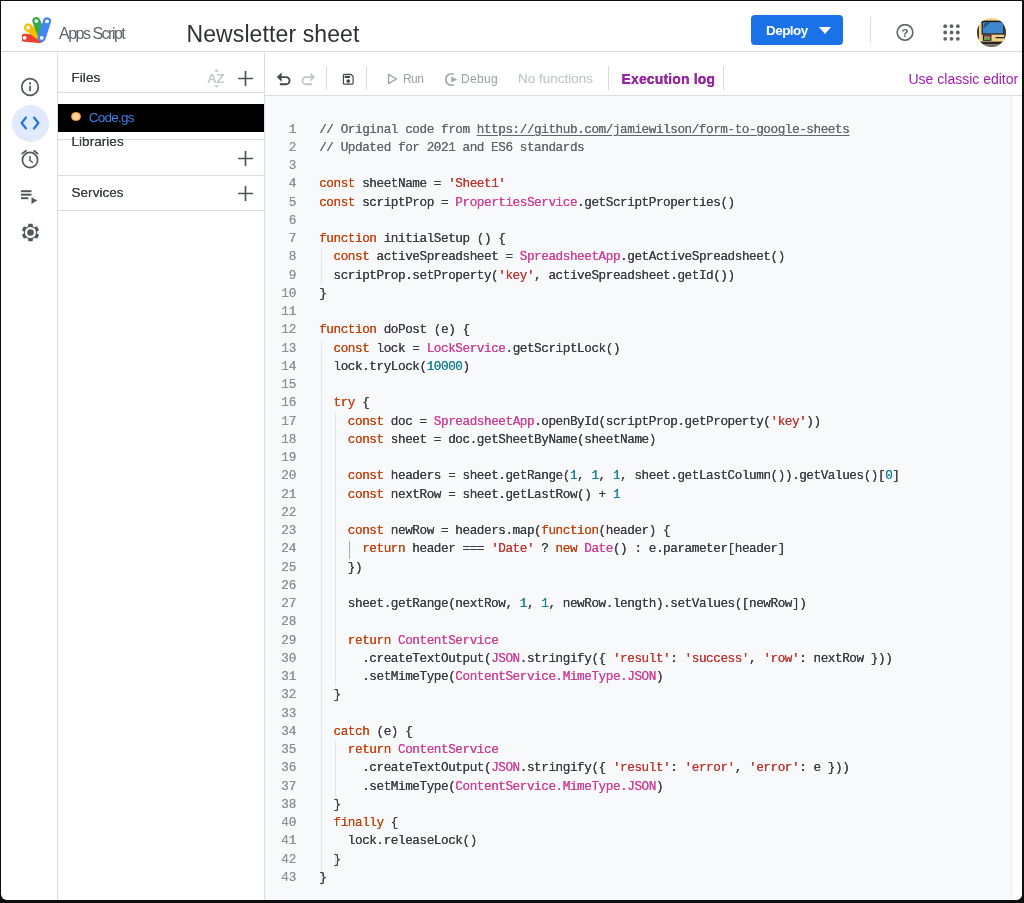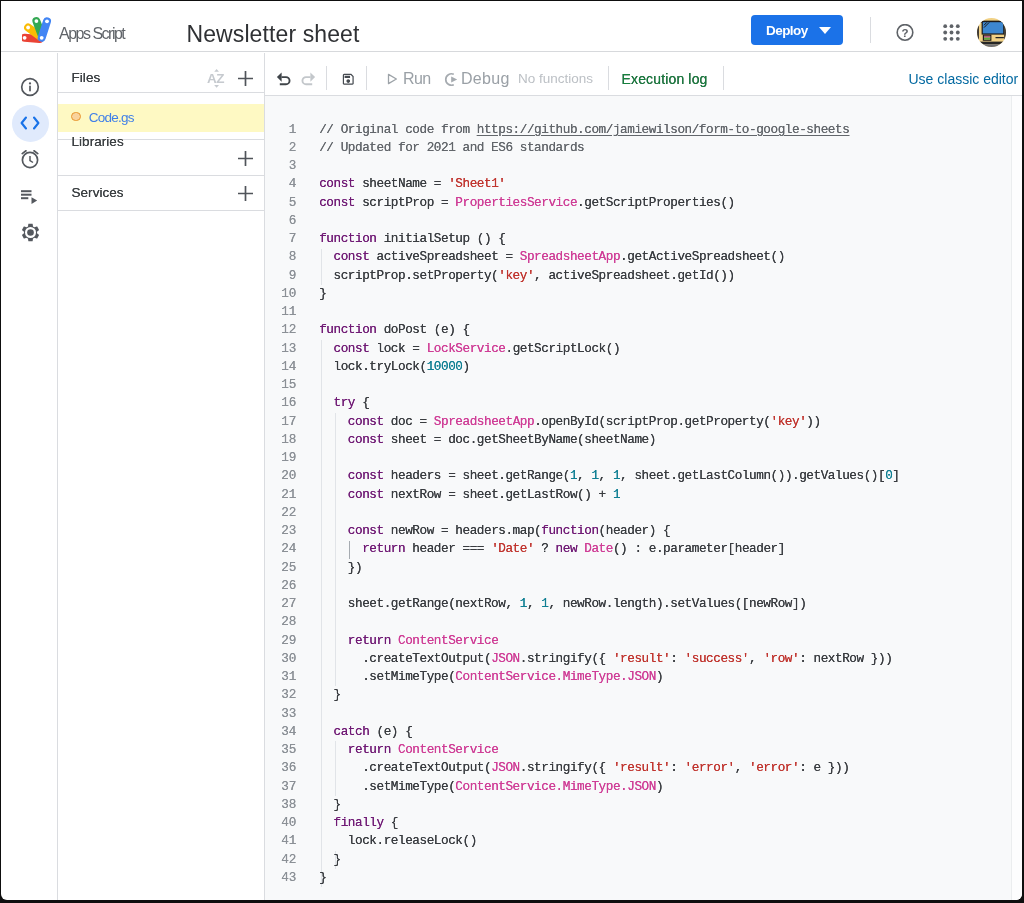--- a/index.html
+++ b/index.html
@@ -24,44 +24,44 @@
                  border-top:7px solid #fff; }
   #hdiv { position:absolute; left:869px; top:16px; width:1px; height:26px; background:#dadce0; }
 
   
   #railv { position:absolute; left:56px; top:52px; width:1px; height:851px; background:#dadce0; }
   #panelv { position:absolute; left:263px; top:52px; width:1px; height:851px; background:#dadce0; }
 
   
   #fhead { position:absolute; left:57px; top:52px; width:206px; height:40px; background:#fff; border-bottom:1px solid #dadce0; }
   .plabel { font-size:13.5px; color:#3c4043; letter-spacing:0.05px; text-shadow:0 0 0.4px #3c4043; white-space:nowrap; }
-  #codrow { position:absolute; left:57px; top:103px; width:206px; height:28px; background:#fef9c3; }
+  #codrow { position:absolute; left:57px; top:103px; width:206px; height:28px; background:#000000; }
   #codrow .dot { position:absolute; left:13px; top:7.9px; width:9.6px; height:9.6px; border-radius:50%;
                  background:#f9d29d; border:1.8px solid #e8962e; }
   #codrow .nm { position:absolute; left:30.8px; top:5.7px; font-size:13.5px; line-height:15.5px; color:#3f7fe8; letter-spacing:-0.75px; }
   .secdiv { position:absolute; left:57px; width:206px; height:1px; background:#dadce0; }
   .plus { stroke:#50545a; stroke-width:1.7; }
 
   
   #tbar { position:absolute; left:264px; top:52px; width:757px; height:43px; background:#fff; border-bottom:1px solid #dadce0; }
   .tdiv { position:absolute; top:65px; width:1px; height:24px; background:#dadce0; }
-  .ttxt { position:absolute; font-size:16px; line-height:16px; white-space:nowrap; }
+  .ttxt { position:absolute; font-size:12px; line-height:16px; white-space:nowrap; }
 
   
   #editor { position:absolute; left:264px; top:95px; width:746px; height:805px; background:#f8f9fa; overflow:hidden; }
   #rrail { position:absolute; left:1010px; top:95px; width:11px; height:805px; background:#fdfdfe; border-left:1px solid #ebedef; }
   .guide { position:absolute; width:1px; background:#e1e4e8; }
   .guided { position:absolute; width:1px; background:#a6abb1; }
   #codewrap { position:absolute; left:0px; top:24.7px; }
   .ln { height:18.25px; line-height:18.25px; white-space:pre;
         font-family:"Liberation Mono",monospace; font-size:12.7px; letter-spacing:-0.45px;
         color:#393c40; text-shadow:0 0 0.4px; }
   .ln i { font-style:normal; display:inline-block; width:31.2px; text-align:right;
           color:#8b9096; letter-spacing:-0.2px; margin-right:23px; }
-  .k { color:#701a75; }
+  .k { color:#c2410c; }
   .s { color:#c0342e; }
   .n { color:#0f7f93; }
   .v { color:#cf3d96; }
   .c { color:#62666b; }
   .c u { text-underline-offset:2px; }
 </style>
 </head>
 <body>
 <div id="frame">
 <div id="page">
@@ -202,23 +202,23 @@
     <path fill="none" stroke="#9da3a8" stroke-width="2.2" stroke-linejoin="round" d="M6 4 L19.5 12 L6 20 Z"></path>
   </svg>
   <div class="ttxt" style="left:402px; top:70px; color:#9aa0a6; letter-spacing:-0.6px;">Run</div>
   <svg class="abs" style="left:442.5px; top:70.5px;" width="14" height="14" viewBox="0 0 14 14">
     <path d="M9.8 2.3 A5.7 5.7 0 1 0 9.8 12.7" fill="none" stroke="#a6abb0" stroke-width="1.7"></path>
     <polygon points="7.2,4.5 13.2,7.5 7.2,10.5" fill="#a6abb0"></polygon>
   </svg>
   <div class="ttxt" style="left:460px; top:70px; color:#9aa0a6; letter-spacing:0.3px;">Debug</div>
   <div class="ttxt" style="left:517px; top:69.7px; color:#bcc0c5; font-size:13.5px; letter-spacing:0;">No functions</div>
   <div class="tdiv" style="left:607px;"></div>
-  <div class="ttxt" style="left:620.5px; top:69.5px; color:#15803d; font-size:14px; text-shadow:0 0 0.4px #3c4043; letter-spacing:0.15px;">Execution log</div>
+  <div class="ttxt" style="left:620.5px; top:69.5px; color:#a21caf; font-size:14px; text-shadow:0 0 0.4px #3c4043; letter-spacing:0.15px;font-weight:bold;">Execution log</div>
   <div class="tdiv" style="left:722px;"></div>
-  <div class="ttxt" style="left:907.5px; top:69.5px; color:#0369a1; font-size:14px; letter-spacing:0;">Use classic editor</div>
+  <div class="ttxt" style="left:907.5px; top:69.5px; color:#a21caf; font-size:14px; letter-spacing:0;">Use classic editor</div>
 
   <div id="editor">
     <div class="guide" style="left:55.5px; top:152.5px; height:36.5px;"></div>
     <div class="guide" style="left:55.5px; top:243.7px; height:547.5px;"></div>
     <div class="guide" style="left:69.7px; top:316.7px; height:273.8px;"></div>
     <div class="guide" style="left:69.7px; top:645.2px; height:54.8px;"></div>
     <div class="guide" style="left:69.7px; top:754.7px; height:18.3px;"></div>
     <div class="guided" style="left:83.9px; top:444.5px; height:18.3px;"></div>
     <div id="codewrap">
 <div class="ln"><i>1</i><span class="c">// Original code from <u>https://github.com/jamiewilson/form-to-google-sheets</u></span></div>

